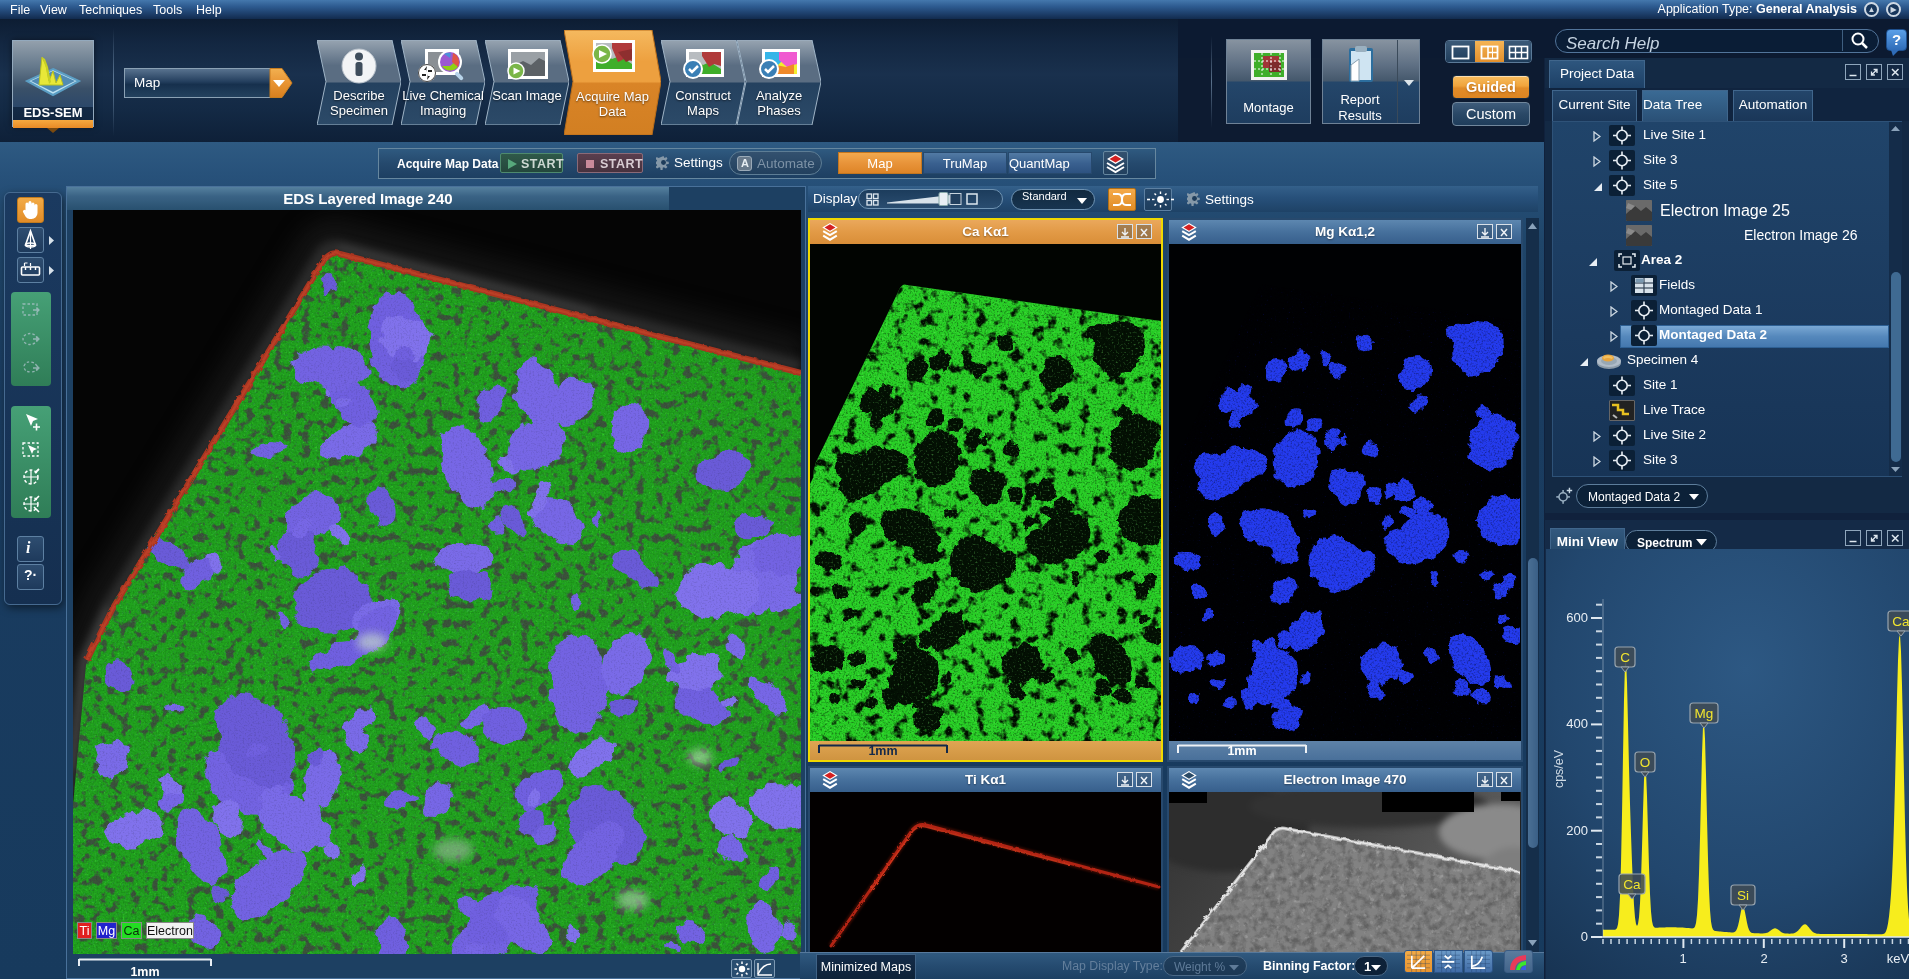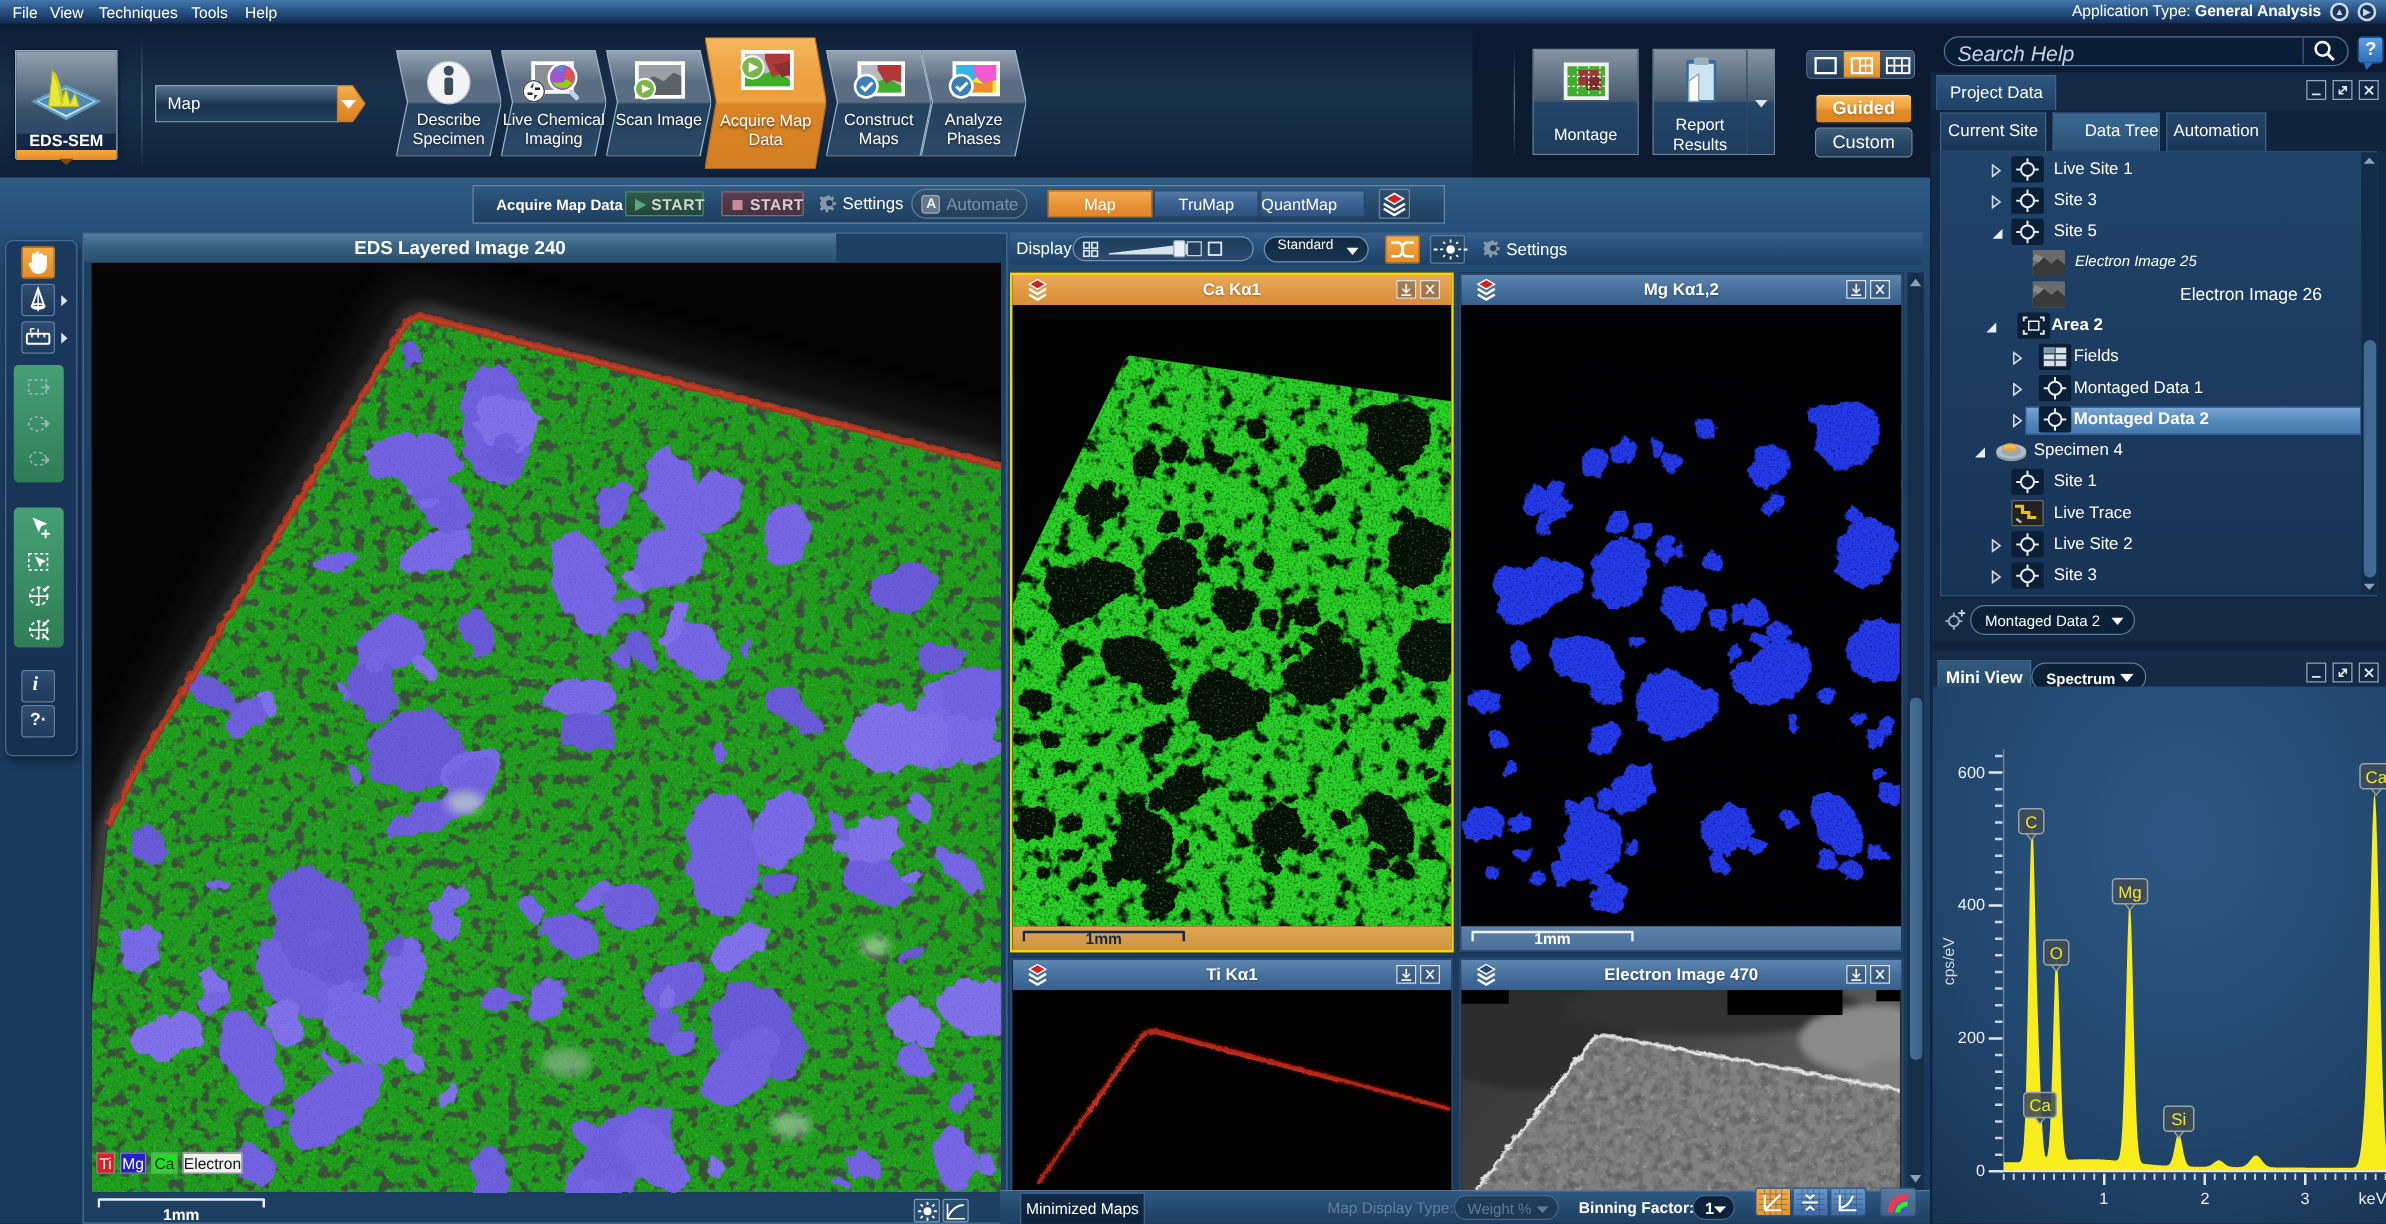--- a/index.html
+++ b/index.html
@@ -1133,21 +1133,21 @@
       <path d="M4.5,10 L10,4.5 M6.6,4.5 h3.4 v3.4 M7.9,10 h-3.4 v-3.4" stroke="#dfe8f0" stroke-width="1.3" fill="none"></path>
     </svg></div>
 <div class="ab" style="left:1887px;top:64px;width:16px;height:16px;border:1px solid #8fa6bc;background:rgba(20,40,66,.3)"><svg width="14" height="14">
       <path d="M4,4 L10.5,10.5 M10.5,4 L4,10.5" stroke="#dfe8f0" stroke-width="1.5"></path>
     </svg></div>
 <div class="ab" style="left:1545px;top:88px;width:364px;height:33px;background:#10243f"></div>
 <div class="ab" style="left:1552px;top:90px;width:85px;height:31px;background:linear-gradient(180deg,#23456a 0%,#1a3658 100%);border:1px solid #40668c;border-bottom:none">
 <div class="ab txt" style="left:0;top:6px;width:100%;text-align:center;font-size:13.5px">Current Site</div>
   </div>
 <div class="ab" style="left:1642px;top:90px;width:86px;height:31px;background:linear-gradient(180deg,#3a6a94 0%,#2a5076 100%);border:1px solid #40668c;border-bottom:none">
-<div class="ab txt" style="left:0;top:6px;width:100%;text-align:right;font-size:13.5px">Data Tree</div>
+<div class="ab txt" style="left:0;top:6px;width:100%;text-align:left;font-size:13.5px">Data Tree</div>
   </div>
 <div class="ab" style="left:1733px;top:90px;width:80px;height:31px;background:linear-gradient(180deg,#23456a 0%,#1a3658 100%);border:1px solid #40668c;border-bottom:none">
 <div class="ab txt" style="left:0;top:6px;width:100%;text-align:center;font-size:13.5px">Automation</div>
   </div>
 <div class="ab" style="left:1552px;top:121px;width:350px;height:356px;background:linear-gradient(180deg,#20446a 0%,#1b3a5e 60%,#173456 100%);border:1px solid #2e5278"></div>
 <svg class="ab" style="left:1593px;top:131px" width="8" height="12">
     <polygon points="1,1 7,5.5 1,10" fill="none" stroke="#cdd8e2" stroke-width="1.3"></polygon>
   </svg>
 <div class="ab" style="left:1609px;top:125px;width:26px;height:21px;background:#0b2036;border-radius:2px">
 <svg width="26" height="21" viewBox="0 0 26 21">
@@ -1187,21 +1187,21 @@
         <line x1="18.5" y1="10.5" x2="22" y2="10.5"></line>
       </g>
     </svg></div>
 <div class="ab txt" style="left:1643px;top:177px;font-size:13.5px;">Site 5</div>
 <div class="ab" style="left:1626px;top:200px;width:26px;height:21px;background:#555;border-radius:1px;overflow:hidden">
 <svg width="26" height="21">
       <rect width="26" height="21" fill="#6a6a6a"></rect>
       <path d="M0,14 L9,6 l6,5 5,-4 6,5 v9 h-26 z" fill="#3a3a3a"></path>
       <path d="M2,3 l7,3 -4,4 -5,-2 z" fill="#8a8a8a"></path>
     </svg></div>
-<div class="ab txt" style="left:1660px;top:202px;font-size:12px;font-style:italic;">Electron Image 25</div>
+<div class="ab txt" style="left:1660px;top:202px;font-size:16px;">Electron Image 25</div>
 <div class="ab" style="left:1626px;top:225px;width:26px;height:21px;background:#555;border-radius:1px;overflow:hidden">
 <svg width="26" height="21">
       <rect width="26" height="21" fill="#6a6a6a"></rect>
       <path d="M0,14 L9,6 l6,5 5,-4 6,5 v9 h-26 z" fill="#3a3a3a"></path>
       <path d="M2,3 l7,3 -4,4 -5,-2 z" fill="#8a8a8a"></path>
     </svg></div>
 <div class="ab txt" style="left:1744px;top:227px;font-size:14px;">Electron Image 26</div>
 <svg class="ab" style="left:1588px;top:257px" width="10" height="10">
     <polygon points="9,1 9,9 1,9" fill="#e8eef4"></polygon>
   </svg>

